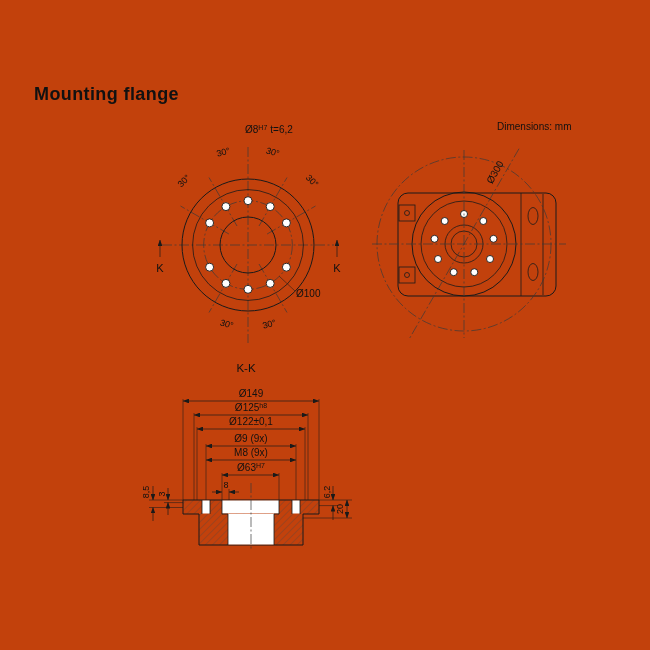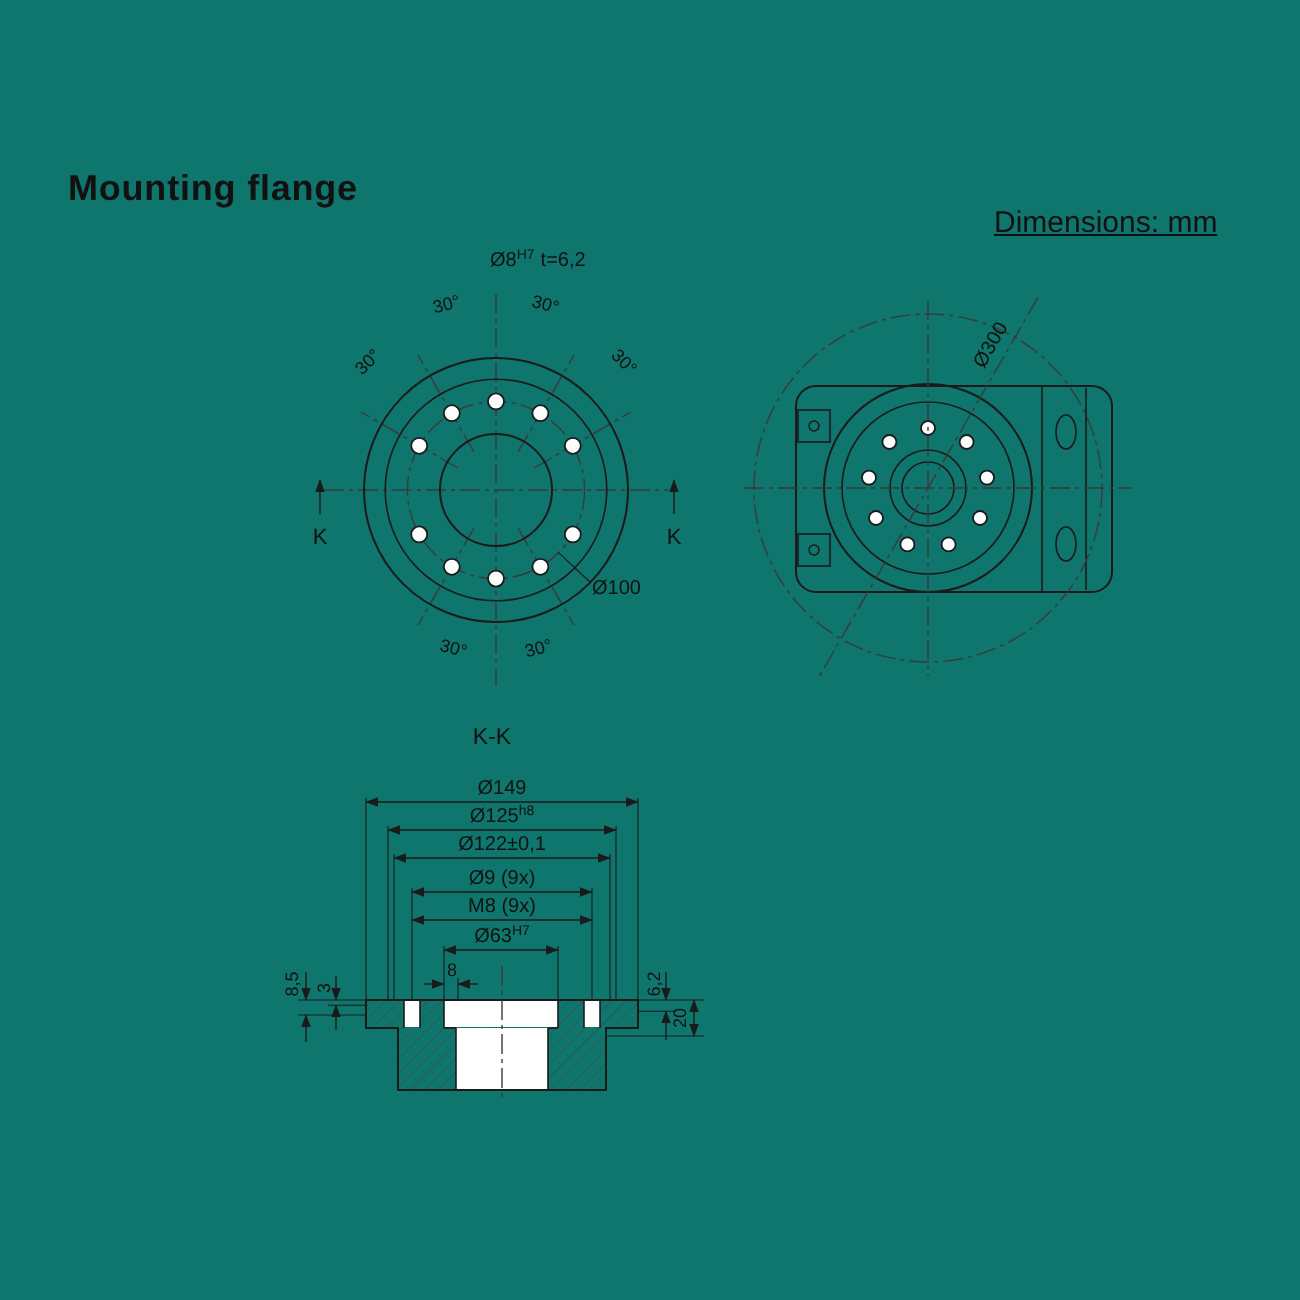--- a/index.html
+++ b/index.html
@@ -1,18 +1,18 @@
 <!DOCTYPE html>
 <html><head>
 <meta charset="utf-8">
 <style>
   html,body{margin:0;padding:0;background:#fff;}
-  #page{position:relative;width:650px;height:650px;background:#0f766e;font-family:"Liberation Sans",sans-serif;overflow:hidden;}
+  #page{position:relative;width:650px;height:650px;background:#c2410c;font-family:"Liberation Sans",sans-serif;overflow:hidden;}
   #title{position:absolute;left:34px;top:84px;font-size:18px;font-weight:bold;color:#111;letter-spacing:.4px;}
-  #units{position:absolute;left:497px;top:103px;font-size:15px;color:#111;text-decoration:underline;}
+  #units{position:absolute;left:497px;top:121px;font-size:10px;color:#111;}
   svg{position:absolute;left:0;top:0;}
   svg text{fill:#111;font-family:"Liberation Sans",sans-serif;}
   .s{stroke:#1a1a1a;stroke-width:1;fill:none;}
   .w{stroke:#1a1a1a;stroke-width:.8;fill:none;}
   .t{stroke:#1a1a1a;stroke-width:.55;fill:none;}
   .cl{stroke:#3a3a3a;stroke-width:.7;fill:none;stroke-dasharray:10 2.5 2 2.5;}
   .dim{stroke:#1a1a1a;stroke-width:.7;fill:none;}
   .hole{stroke:#1a1a1a;stroke-width:.9;fill:#ffffff;}
 </style>
 </head>

